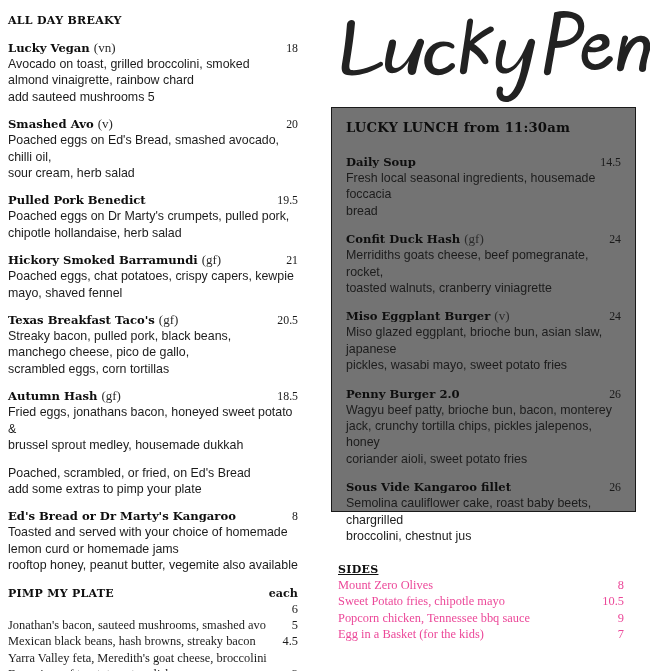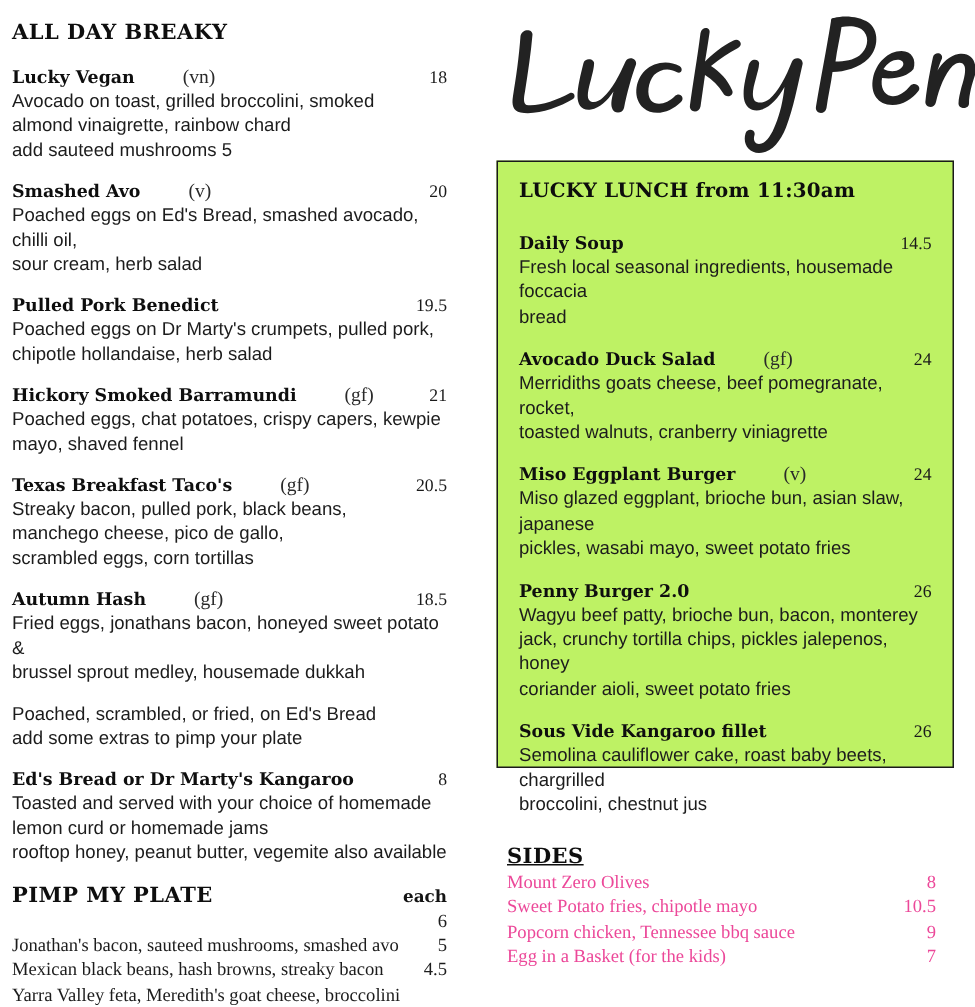--- a/index.html
+++ b/index.html
@@ -14,31 +14,30 @@
     overflow: hidden;
     font-family: "Liberation Serif", "DejaVu Serif", serif;
     color: #141414;
     -webkit-font-smoothing: antialiased;
   }
 
   
   .section-head {
     font-family: "DejaVu Serif", "Liberation Serif", serif;
     font-weight: bold;
-    font-size: 14px;
+    font-size: 11px;
     letter-spacing: 0.3px;
     color: #0e0e0e;
   }
   .item { position: relative; }
   .item-head {
     display: flex;
     align-items: flex-end;
     font-size: 12.6px;
     line-height: 16px;
-    gap: 28px;
   }
   .item-name {
     font-family: "DejaVu Serif", "Liberation Serif", serif;
     font-weight: bold;
     font-size: 11.6px;
     color: #0e0e0e;
     white-space: nowrap;
   }
   .tag {
     font-size: 13px;
@@ -115,21 +114,21 @@
 
   
   #lunch-box {
     position: absolute;
     left: 331px;
     top: 107px;
     width: 305px;
     height: 405px;
     border: 1.6px solid #1a1a1a;
     box-sizing: border-box;
-    background: #bef264;
+    background: #737373;
   }
   #lunch-inner {
     padding: 12px 14px 0 14px;
   }
   #lunch-title {
     font-family: "DejaVu Serif", "Liberation Serif", serif;
     font-weight: bold;
     font-size: 13.2px;
     letter-spacing: 0.2px;
     color: #0d0d0d;
@@ -302,21 +301,21 @@
         <div class="item">
           <div class="item-head">
             <span class="item-name">Daily Soup</span>
             <span class="price">14.5</span>
           </div>
           <div class="desc">Fresh local seasonal ingredients, housemade foccacia
 bread</div>
         </div>
         <div class="item">
           <div class="item-head">
-            <span class="item-name">Avocado Duck Salad</span>
+            <span class="item-name">Confit Duck Hash</span>
             <span class="tag">(gf)</span>
             <span class="price">24</span>
           </div>
           <div class="desc">Merridiths goats cheese, beef pomegranate, rocket,
 toasted walnuts, cranberry viniagrette</div>
         </div>
         <div class="item">
           <div class="item-head">
             <span class="item-name">Miso Eggplant Burger</span>
             <span class="tag">(v)</span>

